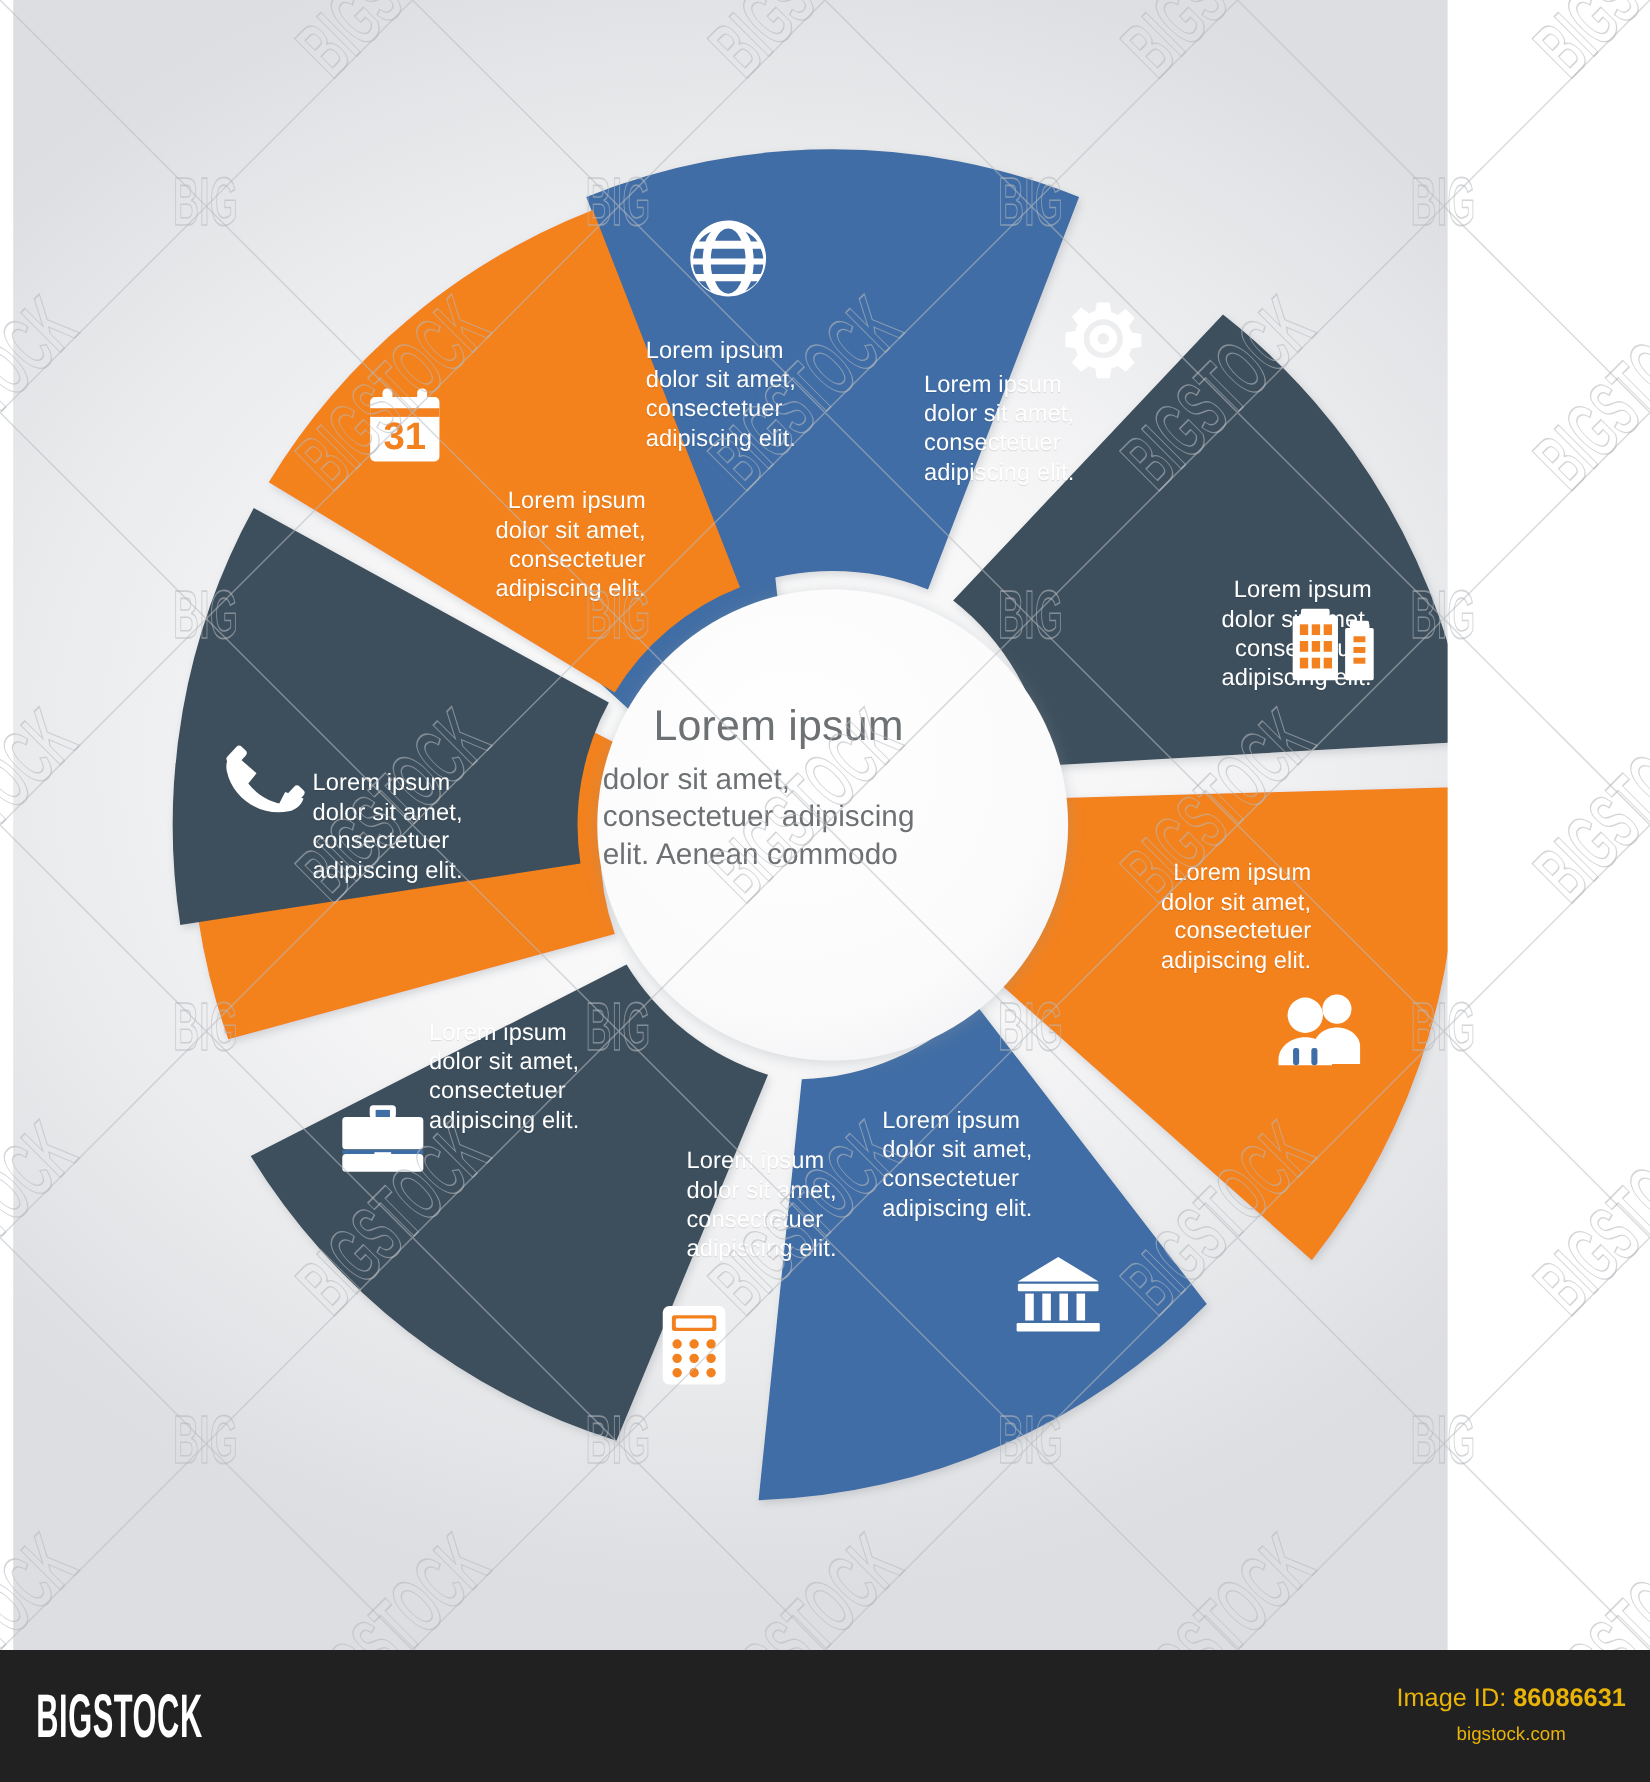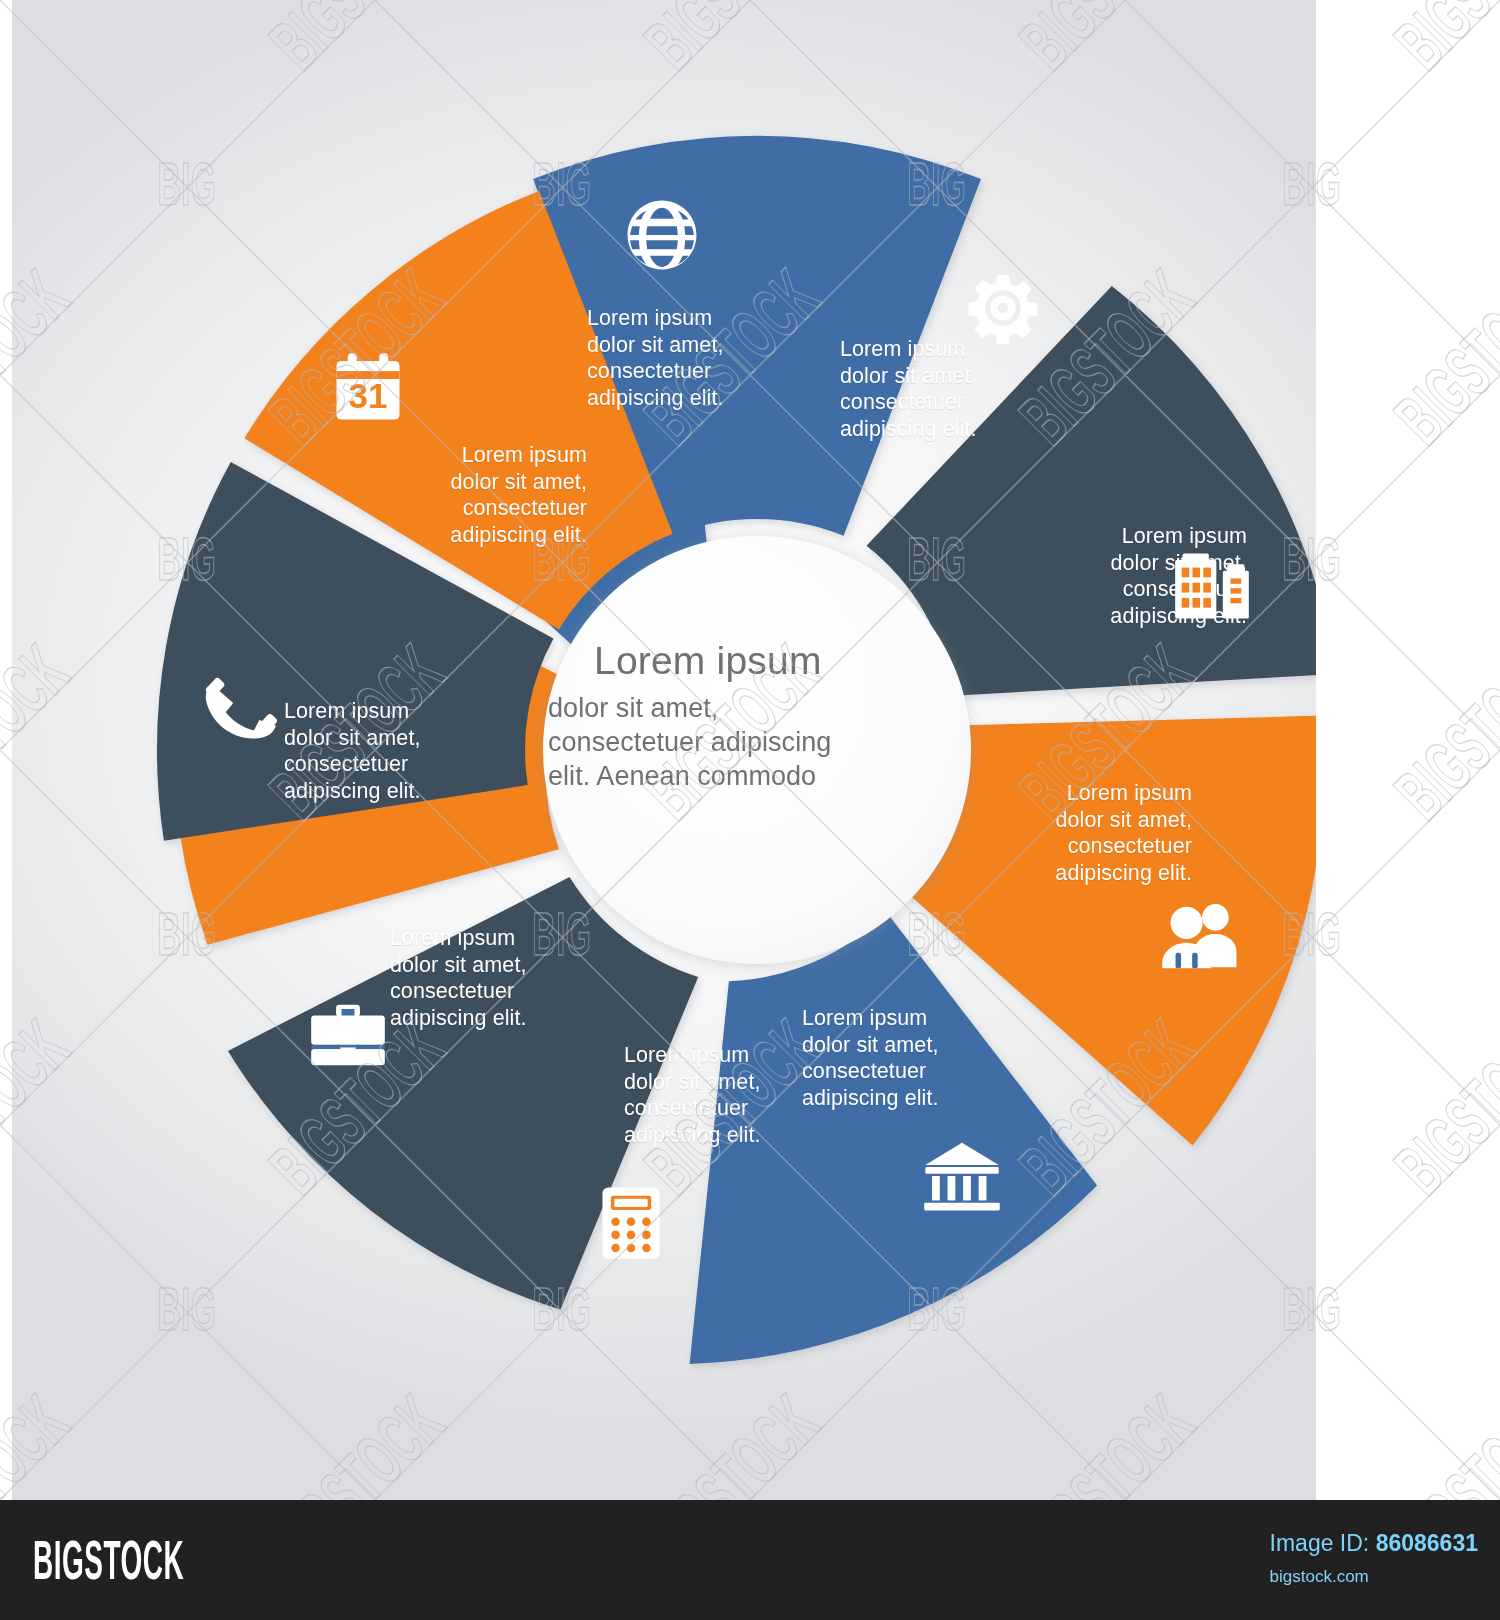--- a/index.html
+++ b/index.html
@@ -118,22 +118,22 @@
     font-weight: 700;
     letter-spacing: 1px;
     transform: scaleX(0.50);
     transform-origin: left top;
     font-family: "Liberation Sans Narrow", "Liberation Sans", sans-serif;
   }
   #footer-right {
     position: absolute;
     right: 22px;
     top: 28px;
-    text-align: left;
-    color: #7dd3fc;
+    text-align: center;
+    color: #eab308;
   }
   #footer-imageid {
     font-size: 23px;
     line-height: 30px;
     font-weight: 400;
   }
   #footer-imageid b { font-weight: 700; }
   #footer-site {
     font-size: 17px;
     line-height: 30px;

